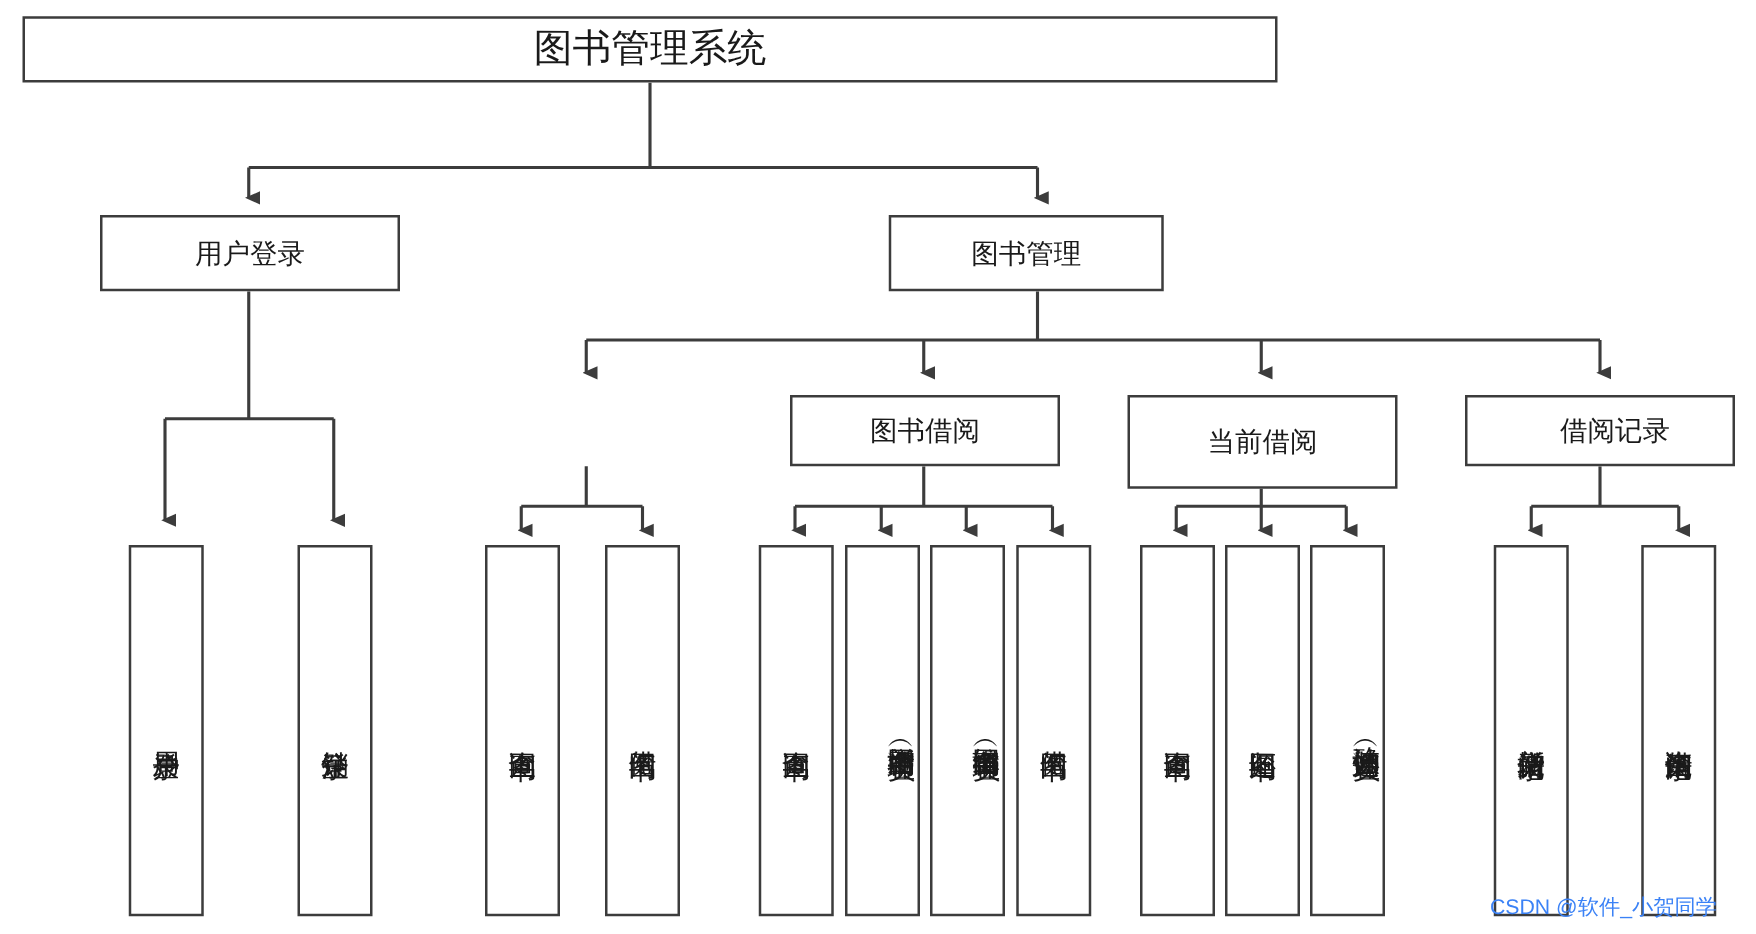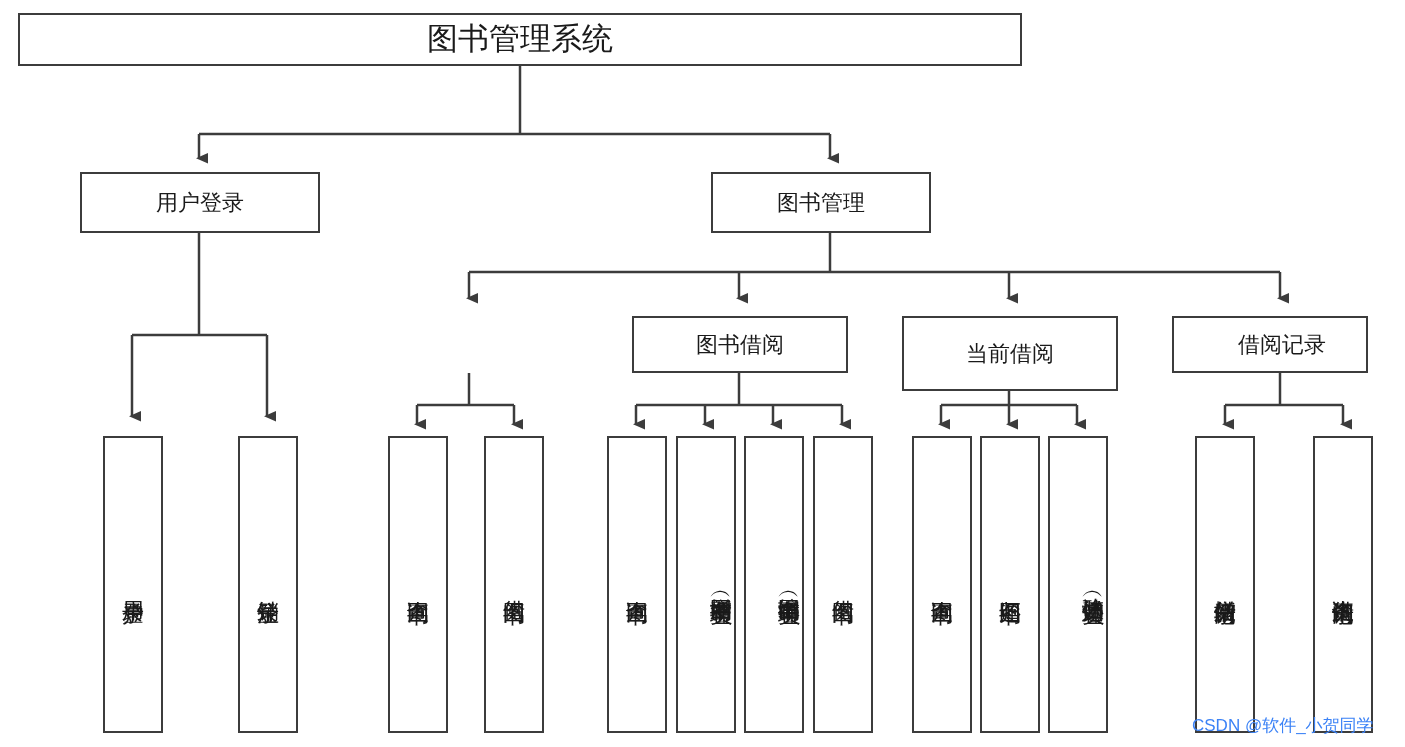--- a/index.html
+++ b/index.html
@@ -131,21 +131,21 @@
   <div class="node level2" style="left:711px; top:172px; width:220px; height:61px;">
     <span>图书管理</span>
   </div>
 
   <div class="node level3" style="left:632px; top:316px; width:216px; height:57px;">
     <span>图书借阅</span>
   </div>
   <div class="node level3" style="left:902px; top:316px; width:216px; height:75px;">
     <span>当前借阅</span>
   </div>
-  <div class="node level3" style="left:1172px; top:316px; width:196px; height:57px;padding-left:24px;">
+  <div class="node level3" style="left:1172px; top:316px; width:216px; height:57px;padding-left:24px;">
     <span>借阅记录</span>
   </div>
 
   <div class="node leaf" style="left:103px; top:436px; width:60px; height:297px;">
     <span>用户登录</span>
   </div>
   <div class="node leaf" style="left:238px; top:436px; width:60px; height:297px;">
     <span>注销登录</span>
   </div>
 

